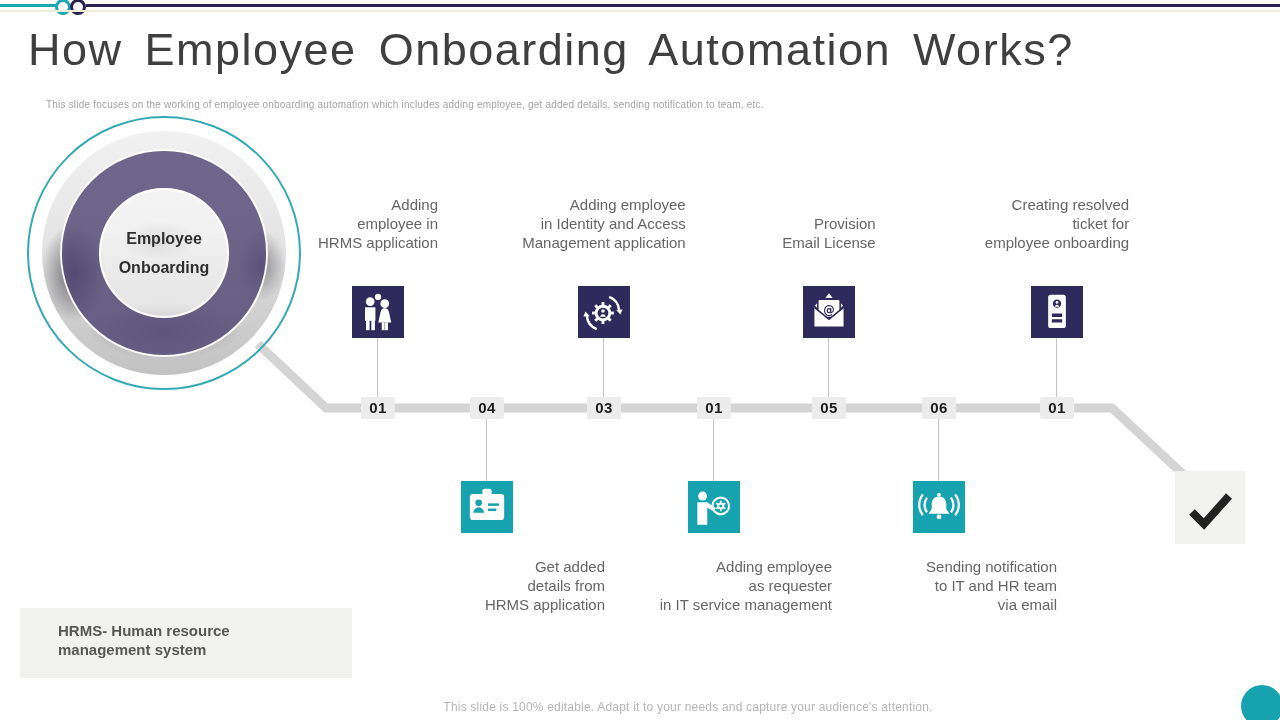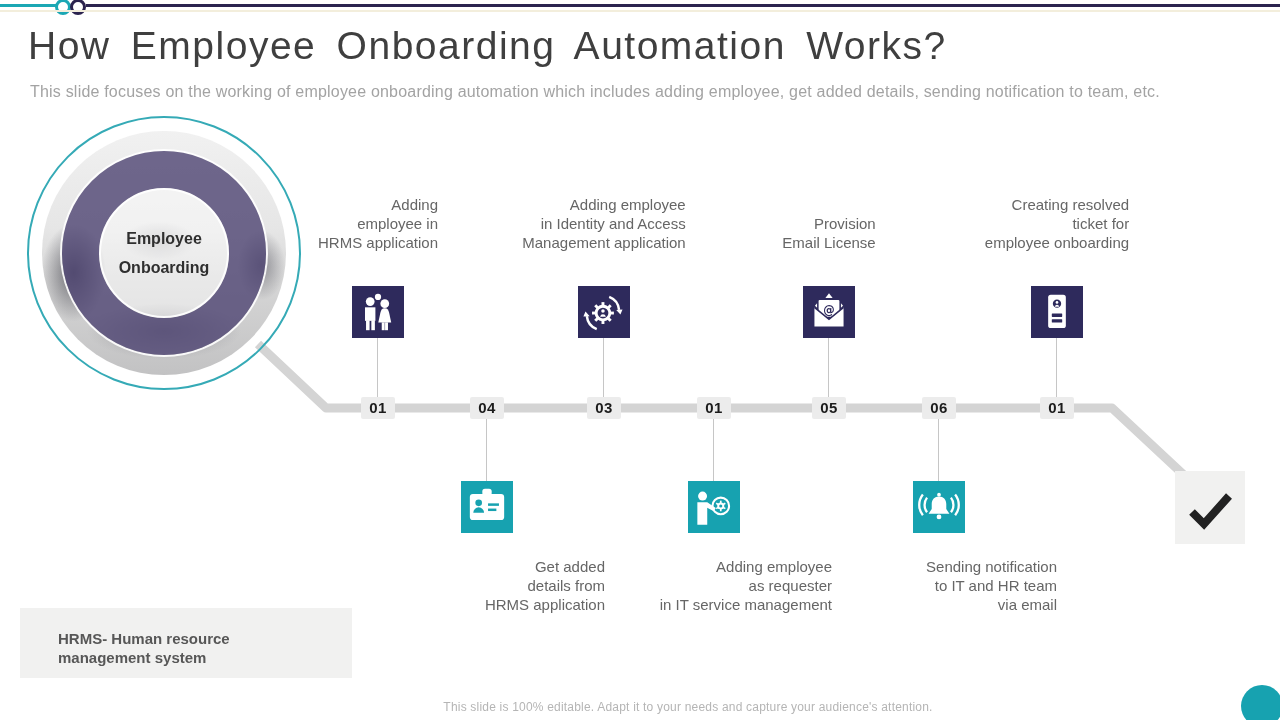--- a/index.html
+++ b/index.html
@@ -9,23 +9,23 @@
   
   .bar{position:absolute;height:3px;top:4px;}
   .bar-teal{left:0;width:56px;background:#1ba7b4;}
   .bar-navy{left:86px;right:0;background:#2b234f;}
   .bar-beige{position:absolute;top:10px;left:0;right:0;height:2px;background:#f3eedc;}
   .ring{position:absolute;top:-1px;width:10px;height:10px;border-radius:50%;background:#fff;}
   .ring-teal{left:55px;border:3px solid #1ba7b4;}
   .ring-navy{left:70px;border:3px solid #2b234f;}
 
   
-  .title{position:absolute;left:28px;top:24px;margin:0;font-size:39px;font-weight:400;
+  .title{position:absolute;left:28px;top:24px;margin:0;font-size:45px;font-weight:400;
          color:#3f3f3f;letter-spacing:1.5px;word-spacing:8px;}
-  .subtitle{position:absolute;left:30px;top:83px;margin:0;font-size:16px;color:#a3a3a3;
+  .subtitle{position:absolute;left:30px;top:83px;margin:16px;font-size:10px;color:#a3a3a3;
             letter-spacing:.2px;}
 
   
   .outer-ring{position:absolute;left:27px;top:116px;width:270px;height:270px;border-radius:50%;
               border:2px solid #35aab6;z-index:2;}
   .photo{position:absolute;left:42px;top:131px;width:244px;height:244px;border-radius:50%;z-index:2;
          background:
            radial-gradient(ellipse 46px 70px at 13% 58%, rgba(45,45,55,.65), transparent 70%),
            radial-gradient(ellipse 34px 50px at 90% 55%, rgba(80,80,90,.55), transparent 70%),
            radial-gradient(ellipse 50px 26px at 48% 45%, rgba(150,150,155,.45), transparent 75%),
@@ -54,21 +54,21 @@
               text-align:right;white-space:pre-line;}
   .step-label.top{top:190px;height:62px;display:flex;align-items:flex-end;justify-content:center;}
   .step-label.bottom{top:557px;}
 
   
   .check-box{position:absolute;left:1175px;top:471px;width:70px;height:73px;background:#f1f1f0;
              z-index:3;display:flex;align-items:center;justify-content:center;}
 
   
   .footnote{position:absolute;left:20px;top:608px;width:332px;height:70px;background:#f1f1f0;
-            box-sizing:border-box;padding:21px 0 0 38px;font-size:15px;font-weight:bold;
+            box-sizing:border-box;padding:13px 0 0 38px;font-size:15px;font-weight:bold;
             color:#575757;line-height:19px;white-space:pre-line;}
 
   .footer{position:absolute;left:0;top:700px;width:100%;text-align:center;font-size:12px;
           color:#b5b5b5;letter-spacing:.2px;padding-left:48px;}
 
   .corner-dot{position:absolute;left:1241px;top:685px;width:42px;height:42px;border-radius:50%;
               background:#17a2b0;z-index:1;}
 </style>
 </head>
 <body>

